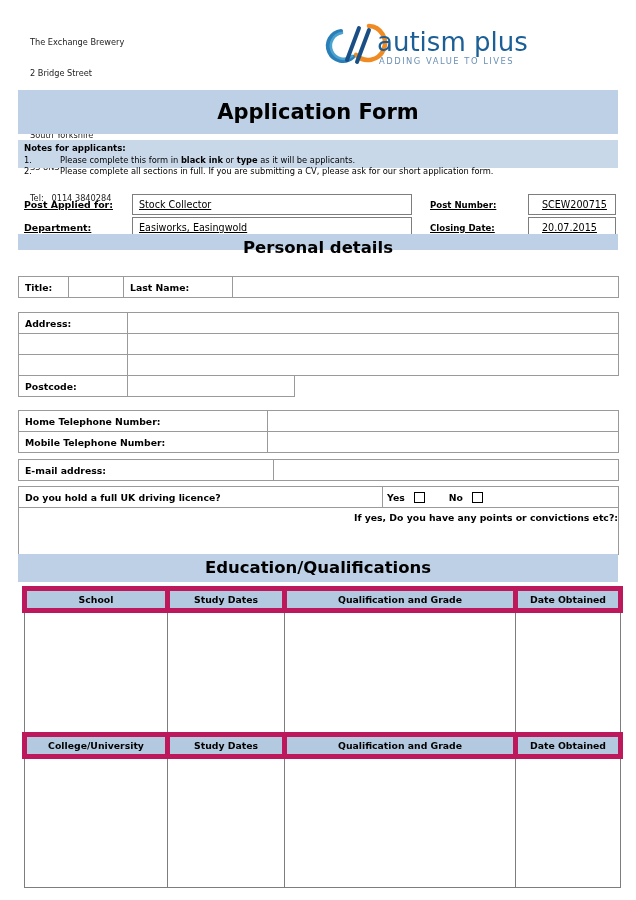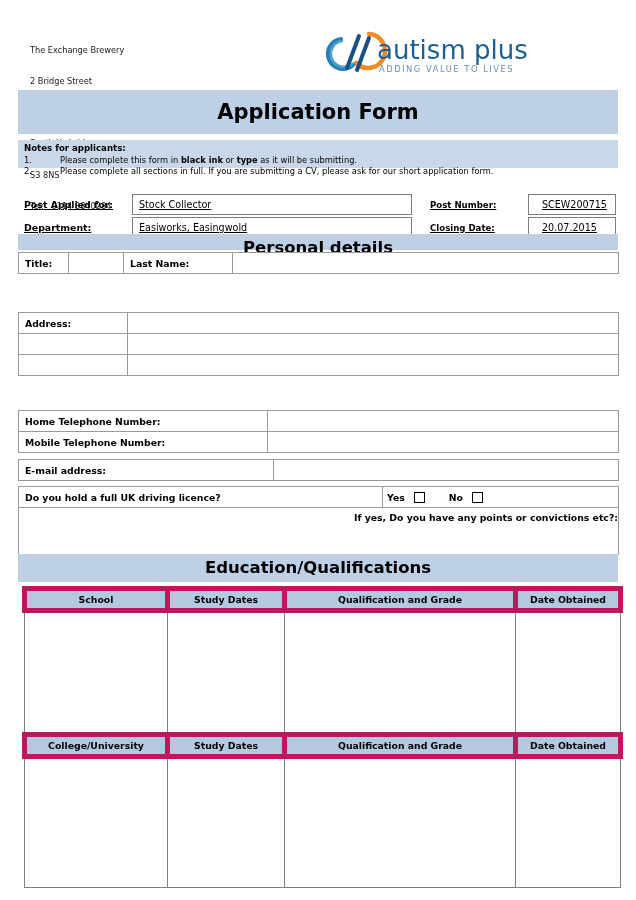--- a/index.html
+++ b/index.html
@@ -12,21 +12,21 @@
     height: 900px;
     font-family: "DejaVu Sans", "Liberation Sans", sans-serif;
     color: #000000;
     position: relative;
     overflow: hidden;
   }
 
   
   .letterhead {
     position: absolute;
-    left: 0; top: 8px;
+    left: 0; top: 0;
     width: 549px;
     height: 86px;
   }
   .addr {
     position: absolute;
     left: 30px;
     top: 16px;
     font-size: 8.2px;
     line-height: 10.4px;
     color: #222222;
@@ -167,21 +167,21 @@
     vertical-align: middle;
   }
   .ftable td.blank {
     font-weight: normal;
   }
   .ftable td.noborder {
     border: none;
     background: transparent;
   }
 
-  .tbl-name     { top: 252px; }
+  .tbl-name     { top: 276px; }
   .tbl-address  { top: 312px; }
   .tbl-phone    { top: 410px; }
   .tbl-email    { top: 459px; }
   .tbl-licence  { top: 486px; }
 
   
   .lic-q {
     position: relative;
   }
   .yesno {
@@ -267,21 +267,21 @@
     </svg>
   </div>
 </div>
 
 <div class="banner banner-title">Application Form</div>
 
 <div class="notes">
   <div class="notes-head">Notes for applicants:</div>
   <div class="note-row">
     <span class="note-num">1.</span>
-    <span class="note-txt"><span>Please complete this form in </span><b>black ink</b><span> or </span><b>type</b><span> as it will be submitting.</span></span>
+    <span class="note-txt"><span>Please complete this form in </span><b>black ink</b><span> or </span><b>type</b><span> as it will be applicants.</span></span>
   </div>
   <div class="note-row">
     <span class="note-num">2.</span>
     <span class="note-txt">Please complete all sections in full. If you are submitting a CV, please ask for our short application form.</span>
   </div>
 </div>
 
 <div class="postblock">
   <div class="post-row">
     <div class="post-label">Post Applied for:</div>
@@ -327,20 +327,25 @@
       <td>Address:</td>
       <td colspan="2" class="blank"></td>
     </tr>
     <tr>
       <td></td>
       <td colspan="2" class="blank"></td>
     </tr>
     <tr>
       <td></td>
       <td colspan="2" class="blank"></td>
+    </tr>
+    <tr>
+      <td>Postcode:</td>
+      <td class="blank"></td>
+      <td class="noborder"></td>
     </tr>
   </tbody>
 </table>
 
 <table class="ftable tbl-phone">
   <colgroup>
       <col style="width:249px">
       <col style="width:351px">
     </colgroup>
   <tbody>

